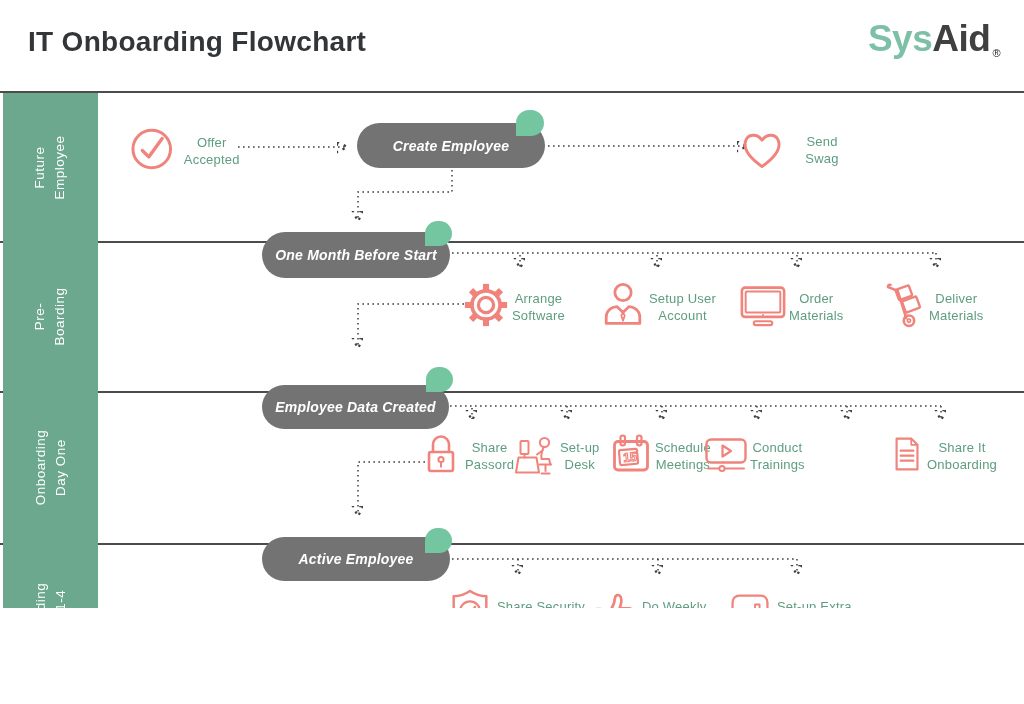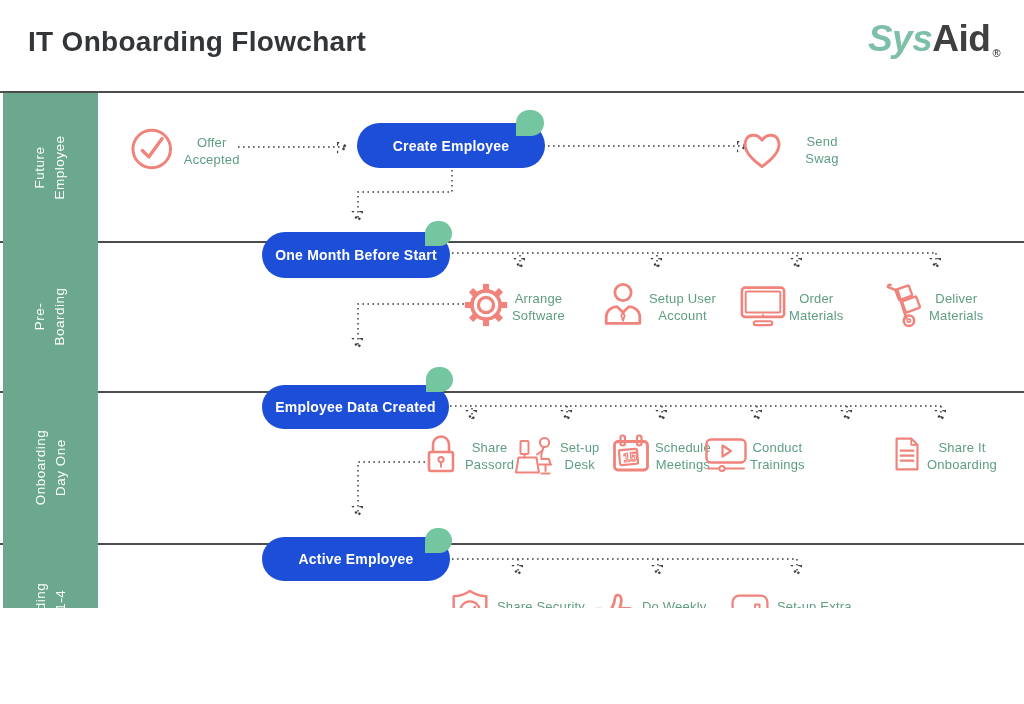--- a/index.html
+++ b/index.html
@@ -2,37 +2,37 @@
 <html><head>
 <meta charset="utf-8">
 <style>
   html,body{margin:0;padding:0;background:#fff;}
   .canvas{position:relative;width:1024px;height:608px;background:#fff;overflow:hidden;
           font-family:"Liberation Sans",sans-serif;}
   
   .title{position:absolute;left:28px;top:26px;font-size:28px;font-weight:800;
          color:#323639;letter-spacing:.3px;}
   .logo{position:absolute;right:26px;top:18px;font-size:37px;font-weight:700;letter-spacing:-.5px;}
-  .logo .sys{color:#7dbfa7;font-style:italic;}
+  .logo .sys{color:#7dbfa7;}
   .logo .aid{color:#404040;}
   .logo .reg{font-size:11px;color:#1d1f1e;font-weight:400;vertical-align:baseline;position:relative;top:6px;left:2px;}
   
   .lane{position:absolute;left:3px;width:95px;background:#6ba88d;display:flex;
         align-items:center;justify-content:center;z-index:1;}
   .lane-label{transform:rotate(-90deg);color:#fff;font-size:13.5px;line-height:1.45;
               text-align:center;white-space:pre-line;letter-spacing:.5px;white-space:pre;}
   .lane1{top:93px;height:149px;} .lane2{top:242px;height:150px;}
   .lane3{top:392px;height:152px;} .lane4{top:544px;height:154px;}
   
   .divider{position:absolute;left:0;width:1024px;border-top:2px solid #4c4c4c;z-index:1;}
   .d1{top:91px;} .d2{top:241px;} .d3{top:391px;} .d4{top:543px;} .d5{top:697px;}
   
-  .pill{position:absolute;background:#1d4ed8;border-radius:23px;color:#fff;font-weight:700;
+  .pill{position:absolute;background:#737373;border-radius:23px;color:#fff;font-weight:700;
         font-size:14px;display:flex;align-items:center;justify-content:center;z-index:3;
-        letter-spacing:.2px;text-align:center;}
+        letter-spacing:.2px;text-align:center;font-style:italic;}
   .pill1{left:357px;top:123px;width:188px;height:45px;}
   .pill2{left:262px;top:232px;width:188px;height:46px;}
   .pill3{left:262px;top:385px;width:187px;height:44px;}
   .pill4{left:262px;top:537px;width:188px;height:44px;}
   .leaf{position:absolute;background:#73c69f;border-radius:13px 13px 13px 0;z-index:4;}
   .leaf1{left:516px;top:110px;width:28px;height:26px;}
   .leaf2{left:425px;top:221px;width:27px;height:25px;}
   .leaf3{left:426px;top:367px;width:27px;height:25px;}
   .leaf4{left:425px;top:528px;width:27px;height:25px;}
   

